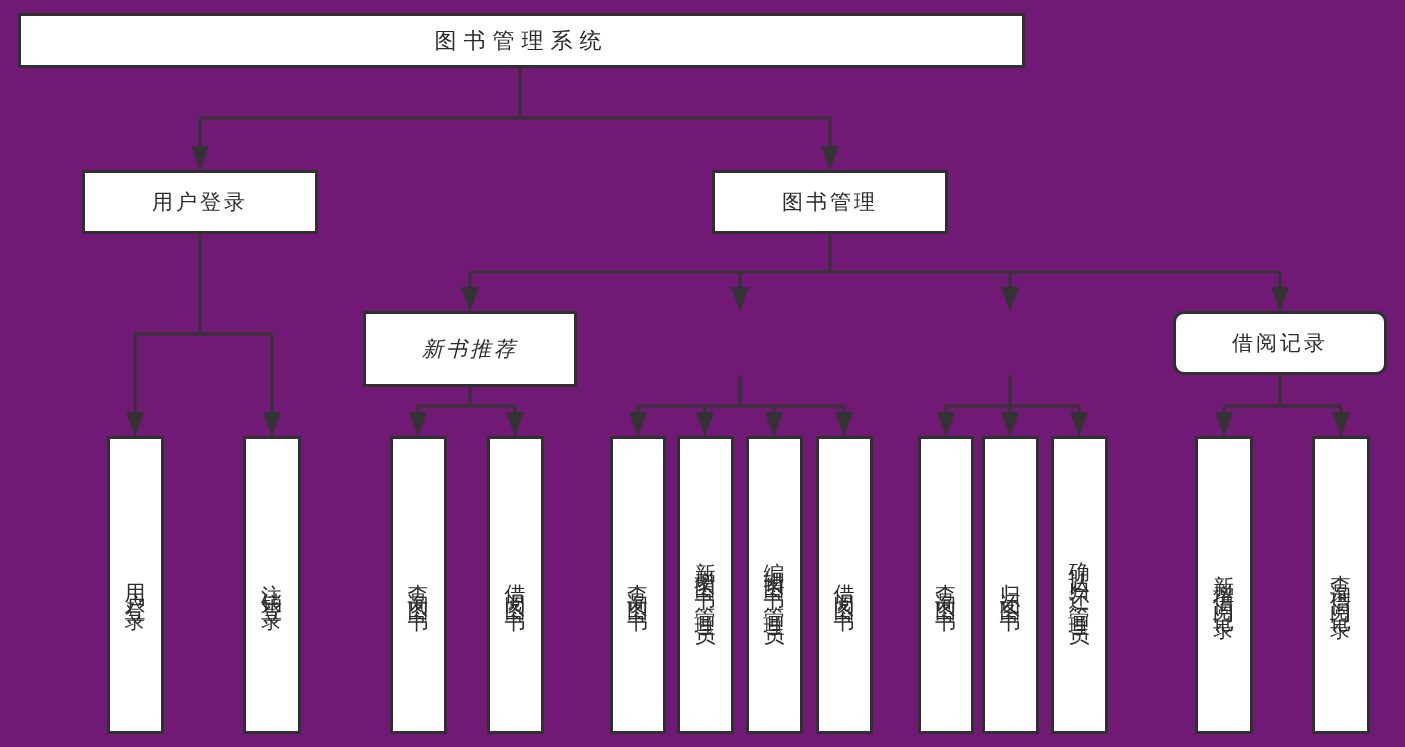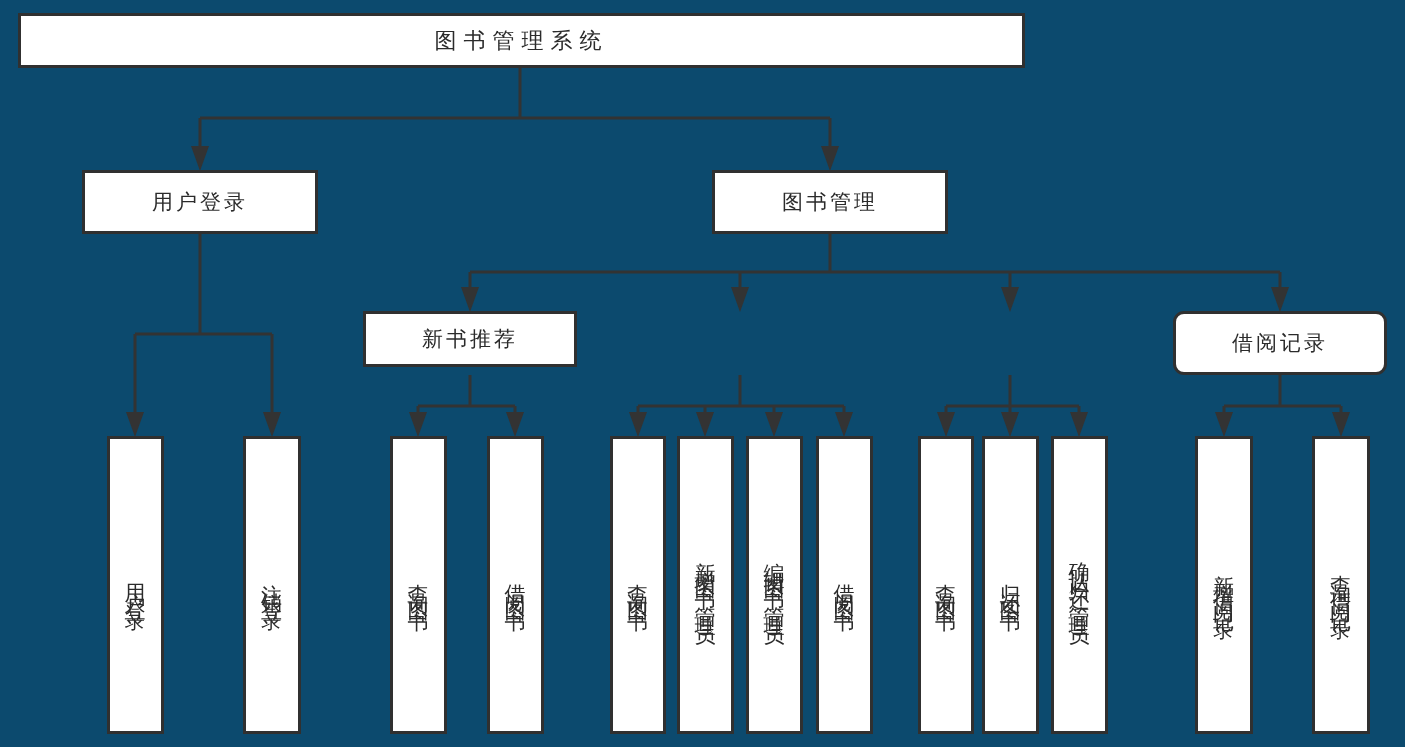--- a/index.html
+++ b/index.html
@@ -1,20 +1,20 @@
 <!DOCTYPE html>
 <html><head>
 <meta charset="utf-8">
 <style>
   html, body { margin: 0; padding: 0; background: #ffffff; }
   .canvas {
     position: relative;
     width: 1405px;
     height: 747px;
-    background: #0c4a6e;
+    background: #701a75;
     font-family: "Liberation Sans", sans-serif;
     overflow: hidden;
   }
   .connectors {
     position: absolute;
     left: 0; top: 0;
     width: 1405px; height: 747px;
   }
   .box {
     position: absolute;
@@ -99,21 +99,21 @@
     <span class="root-label">图书管理系统</span>
   </div>
 
   <div class="box" style="left:82px; top:170px; width:236px; height:64px;">
     <span class="h-label">用户登录</span>
   </div>
   <div class="box" style="left:712px; top:170px; width:236px; height:64px;text-align:right;">
     <span class="h-label">图书管理</span>
   </div>
 
-  <div class="box" style="left:363px; top:311px; width:214px; height:56px;">
+  <div class="box" style="left:363px; top:311px; width:214px; height:76px;font-style:italic;">
     <span class="h-label">新书推荐</span>
   </div>
   <div class="box" style="left:1173px; top:311px; width:214px; height:64px;border-radius:11px;">
     <span class="h-label">借阅记录</span>
   </div>
 
   <div class="box" style="left:107px; top:436px; width:57px; height:298px;">
     <span class="v-label">用户登录</span>
   </div>
   <div class="box" style="left:243px; top:436px; width:58px; height:298px;">

